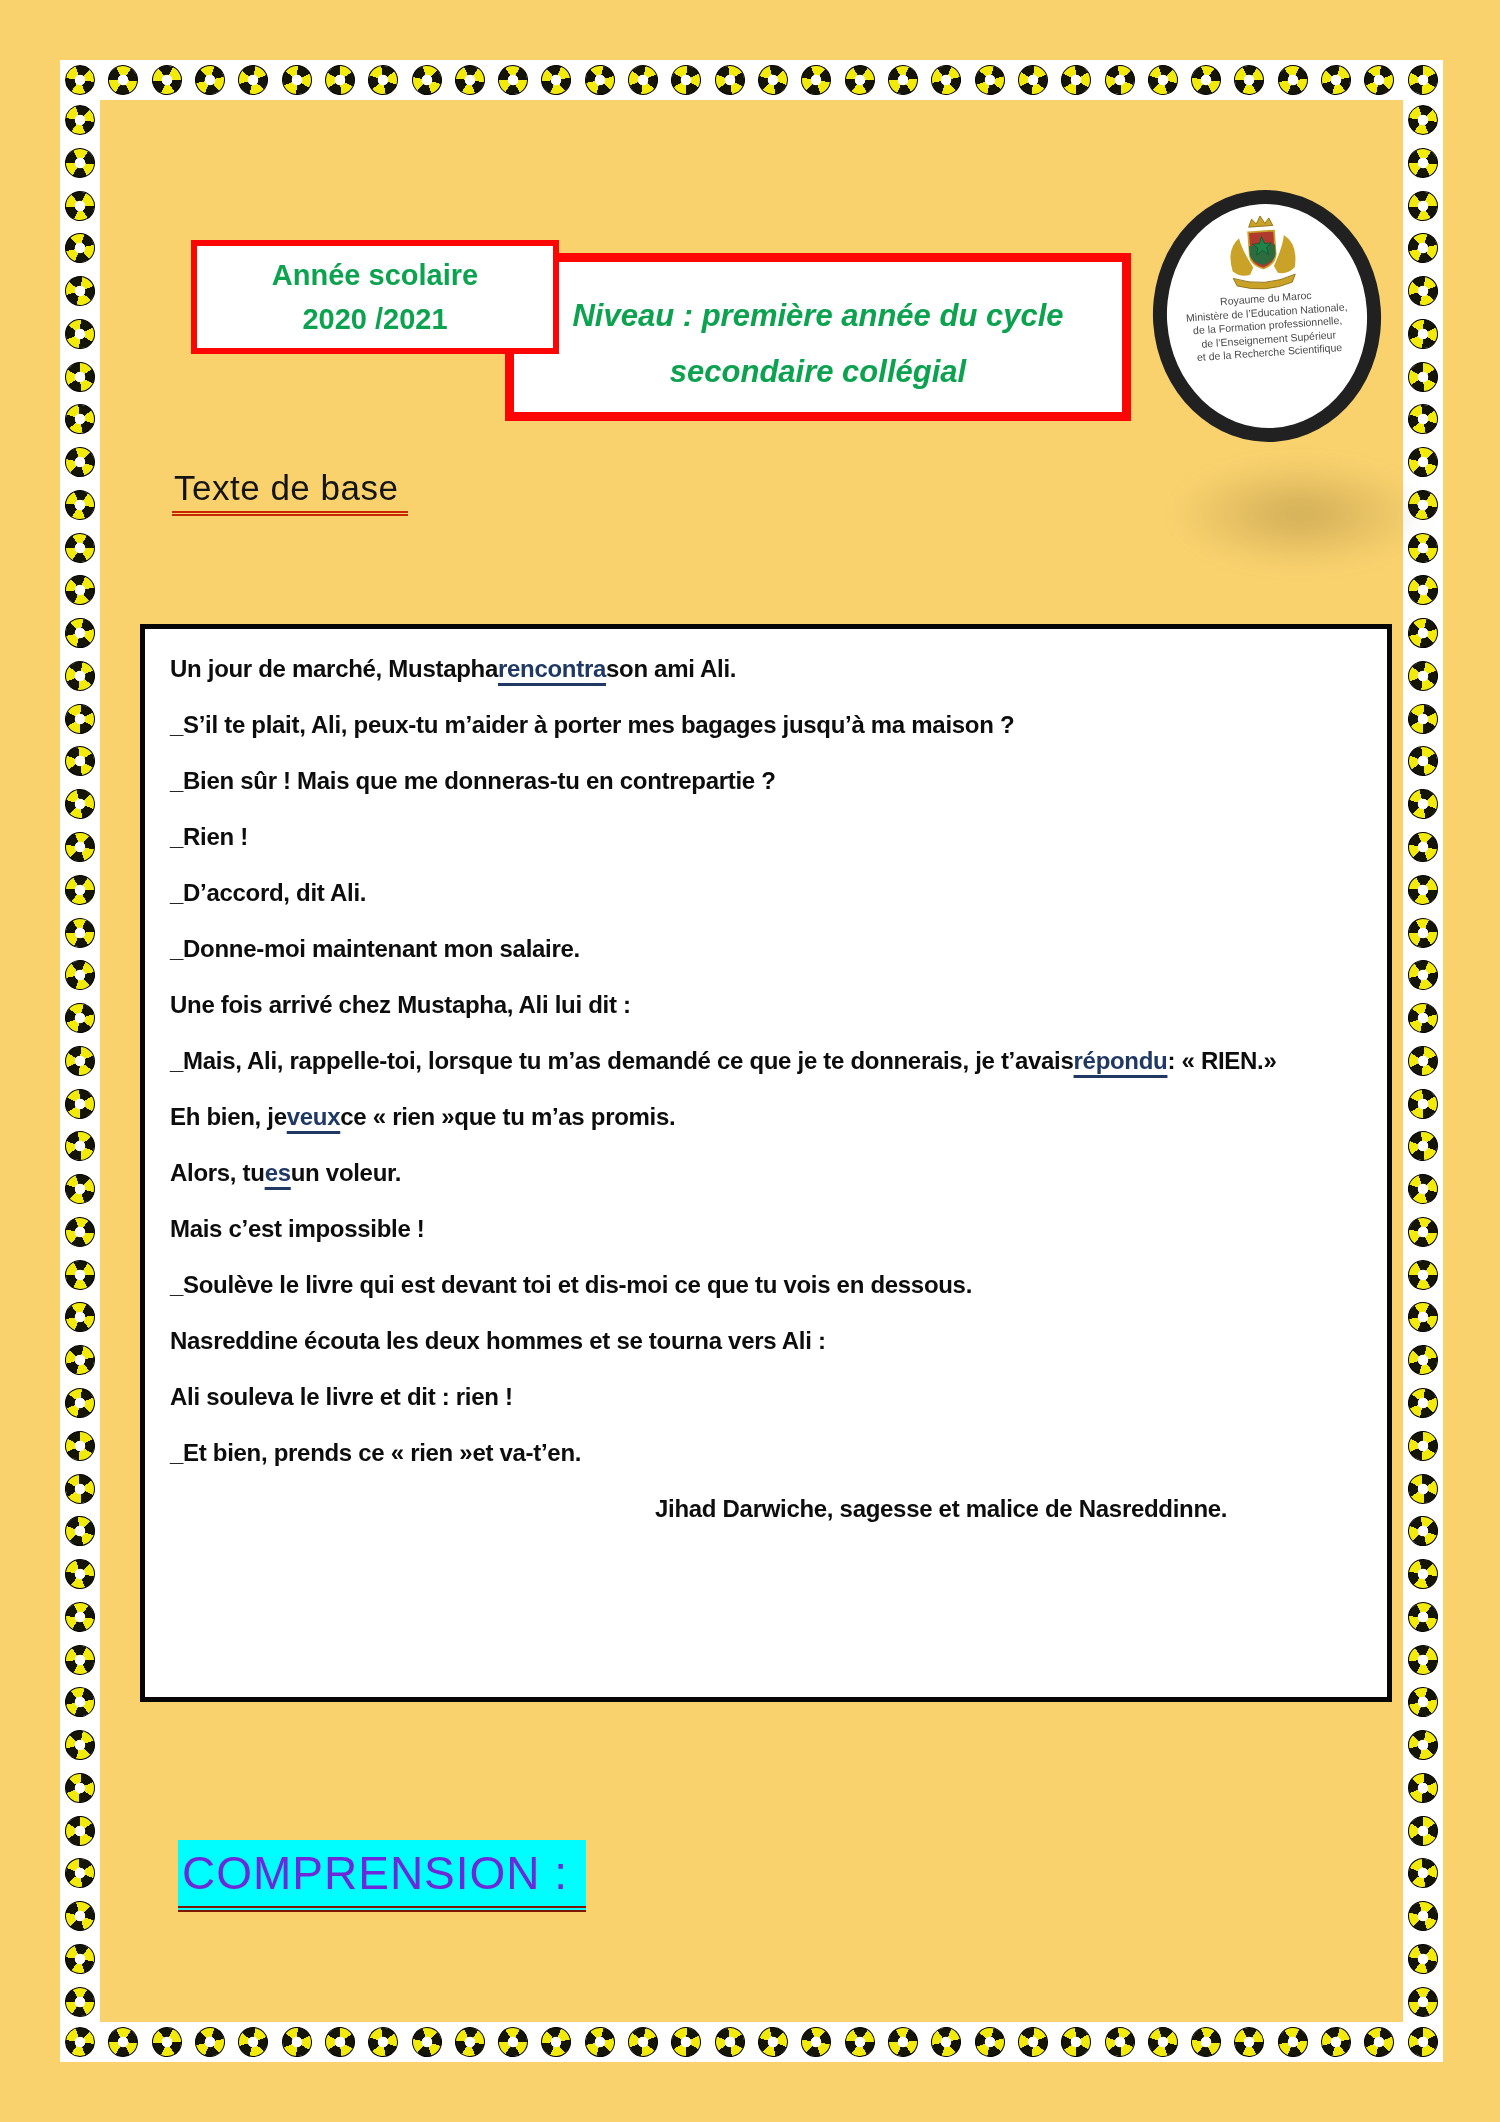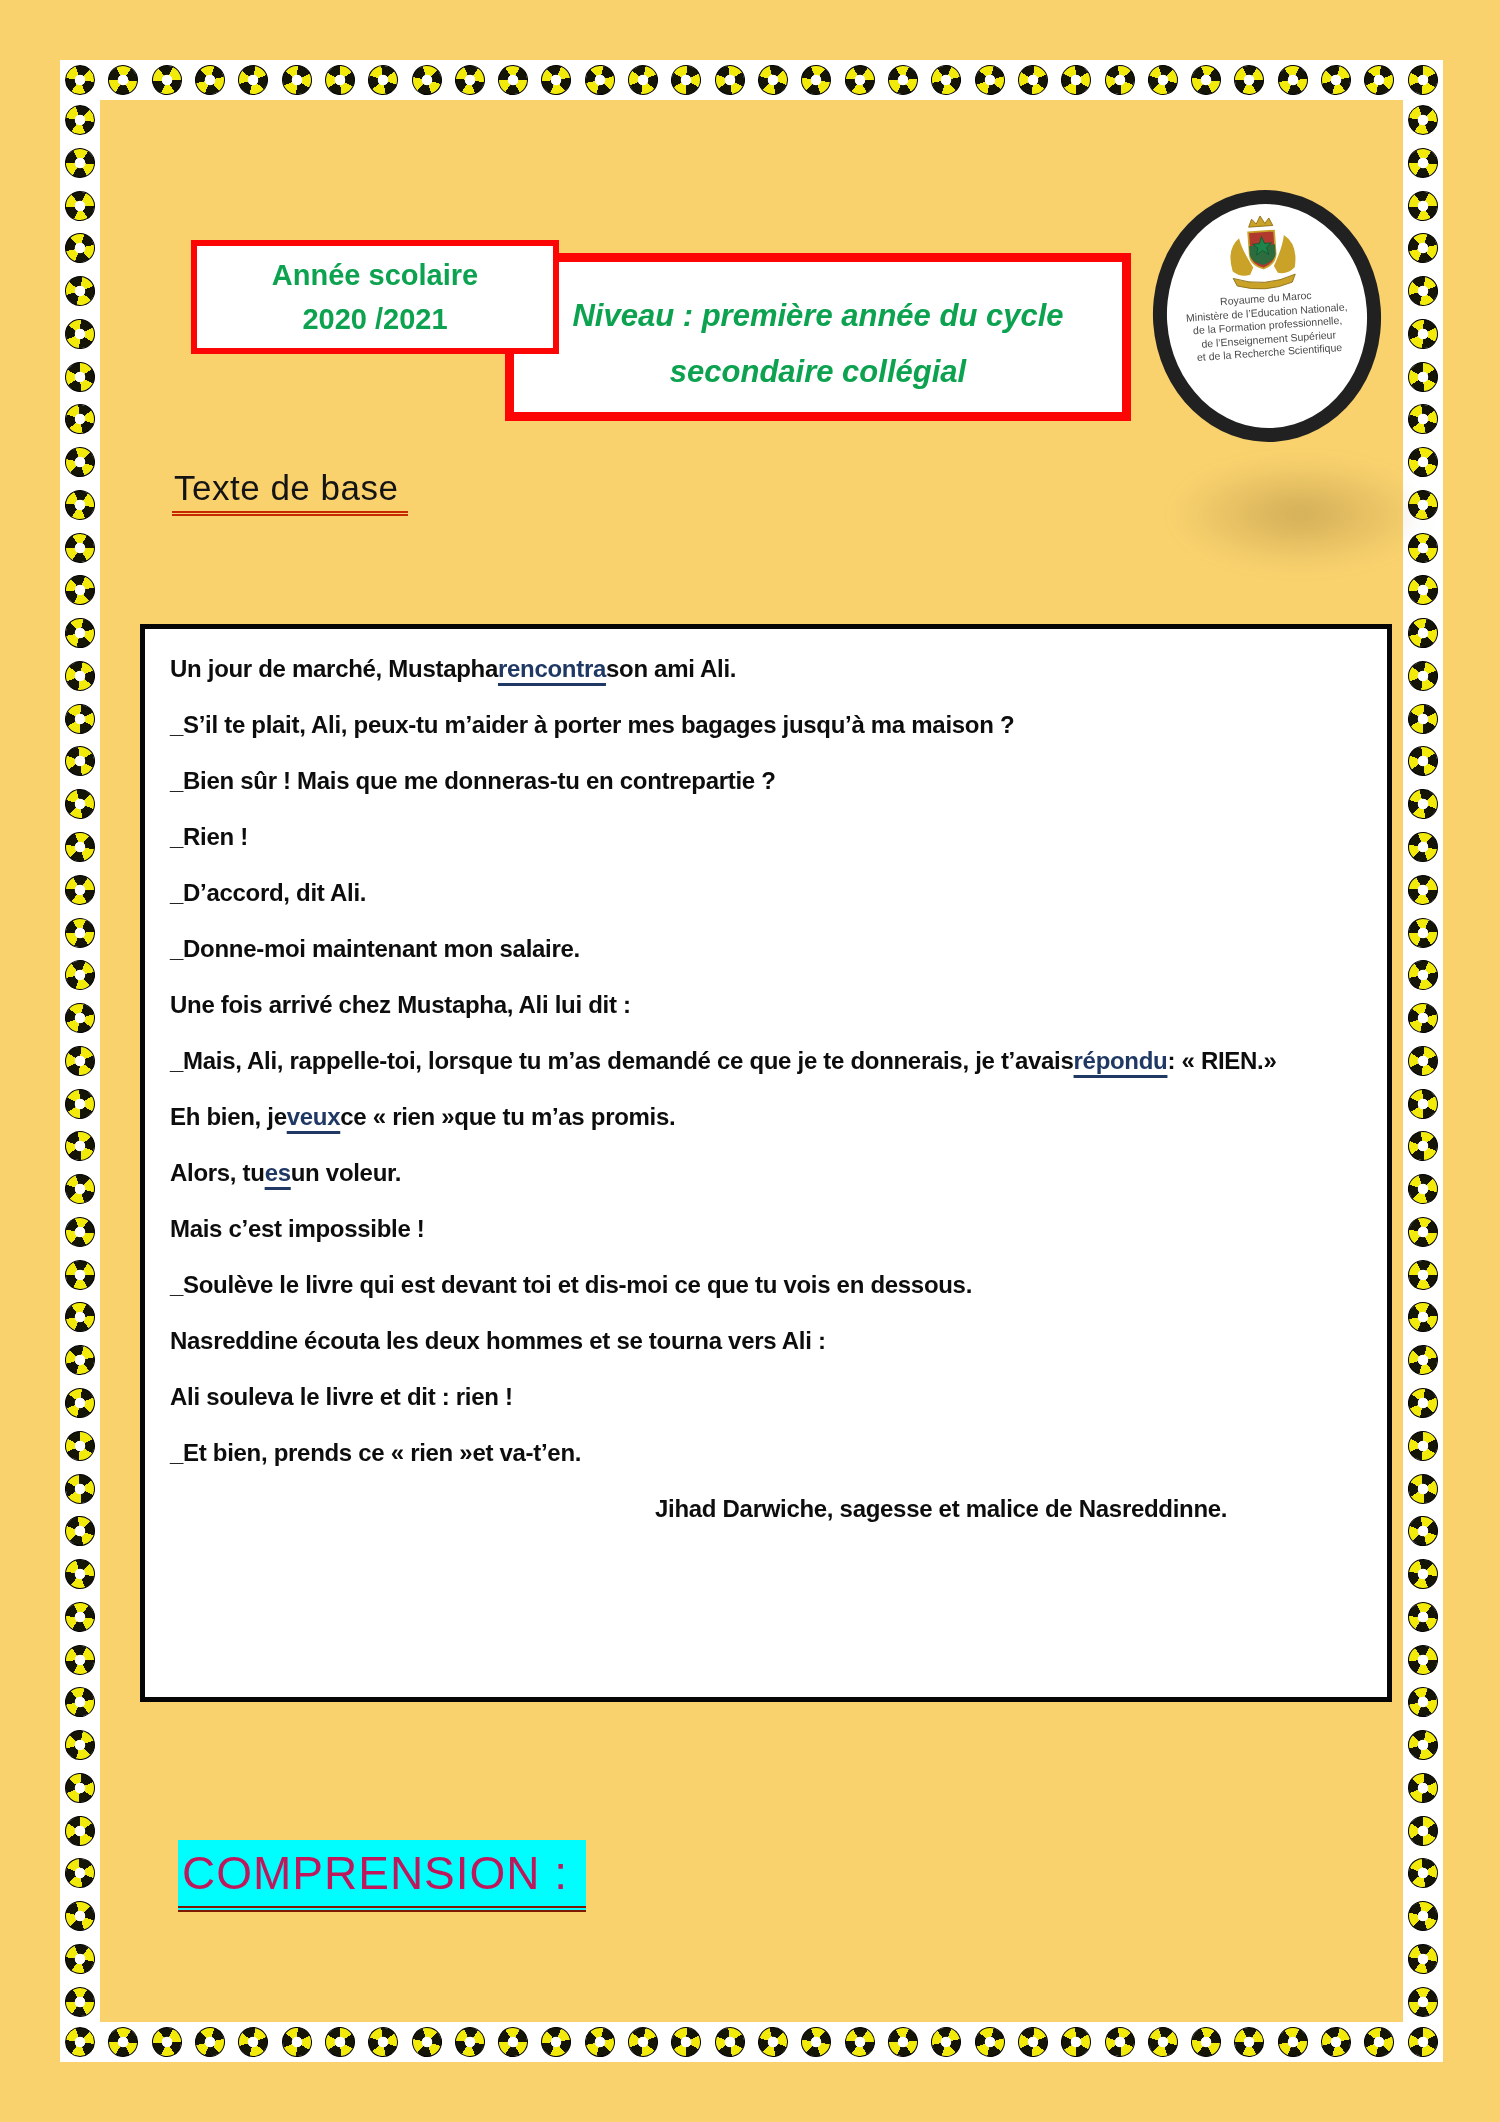--- a/index.html
+++ b/index.html
@@ -86,21 +86,21 @@
   }
   .story-line.indent { padding-left: 485px; }
   .uword { color: #1F3864; text-decoration: underline;
            text-decoration-thickness: 2.5px; text-underline-offset: 6px; }
 
   
   .comprehension {
     position: absolute; left: 178px; top: 1840px; z-index: 2;
   }
   .comprehension .hl {
-    display: inline-block; background: #00FEFE; color: #be185d;
+    display: inline-block; background: #00FEFE; color: #6d28d9;
     font-size: 46px; letter-spacing: 1px; padding: 6px 18px 6px 4px;
     border-bottom: 6px double #7F1800;
   }
 </style>
 </head>
 <body>
 
 <div class="page">
 
   <div class="band horiz band-top">

